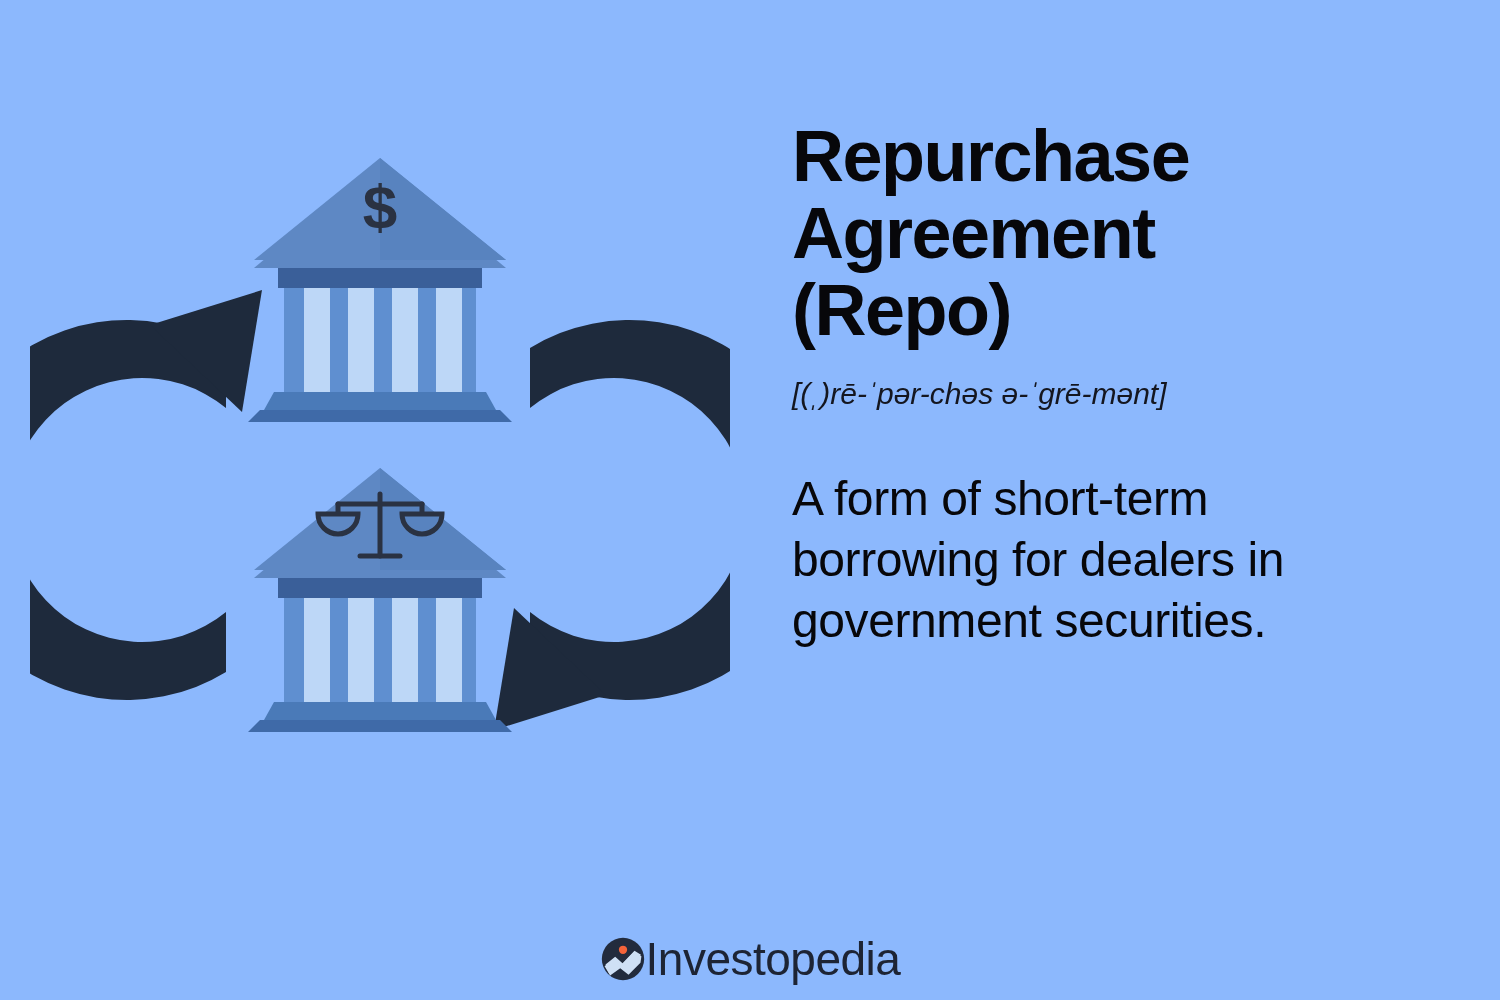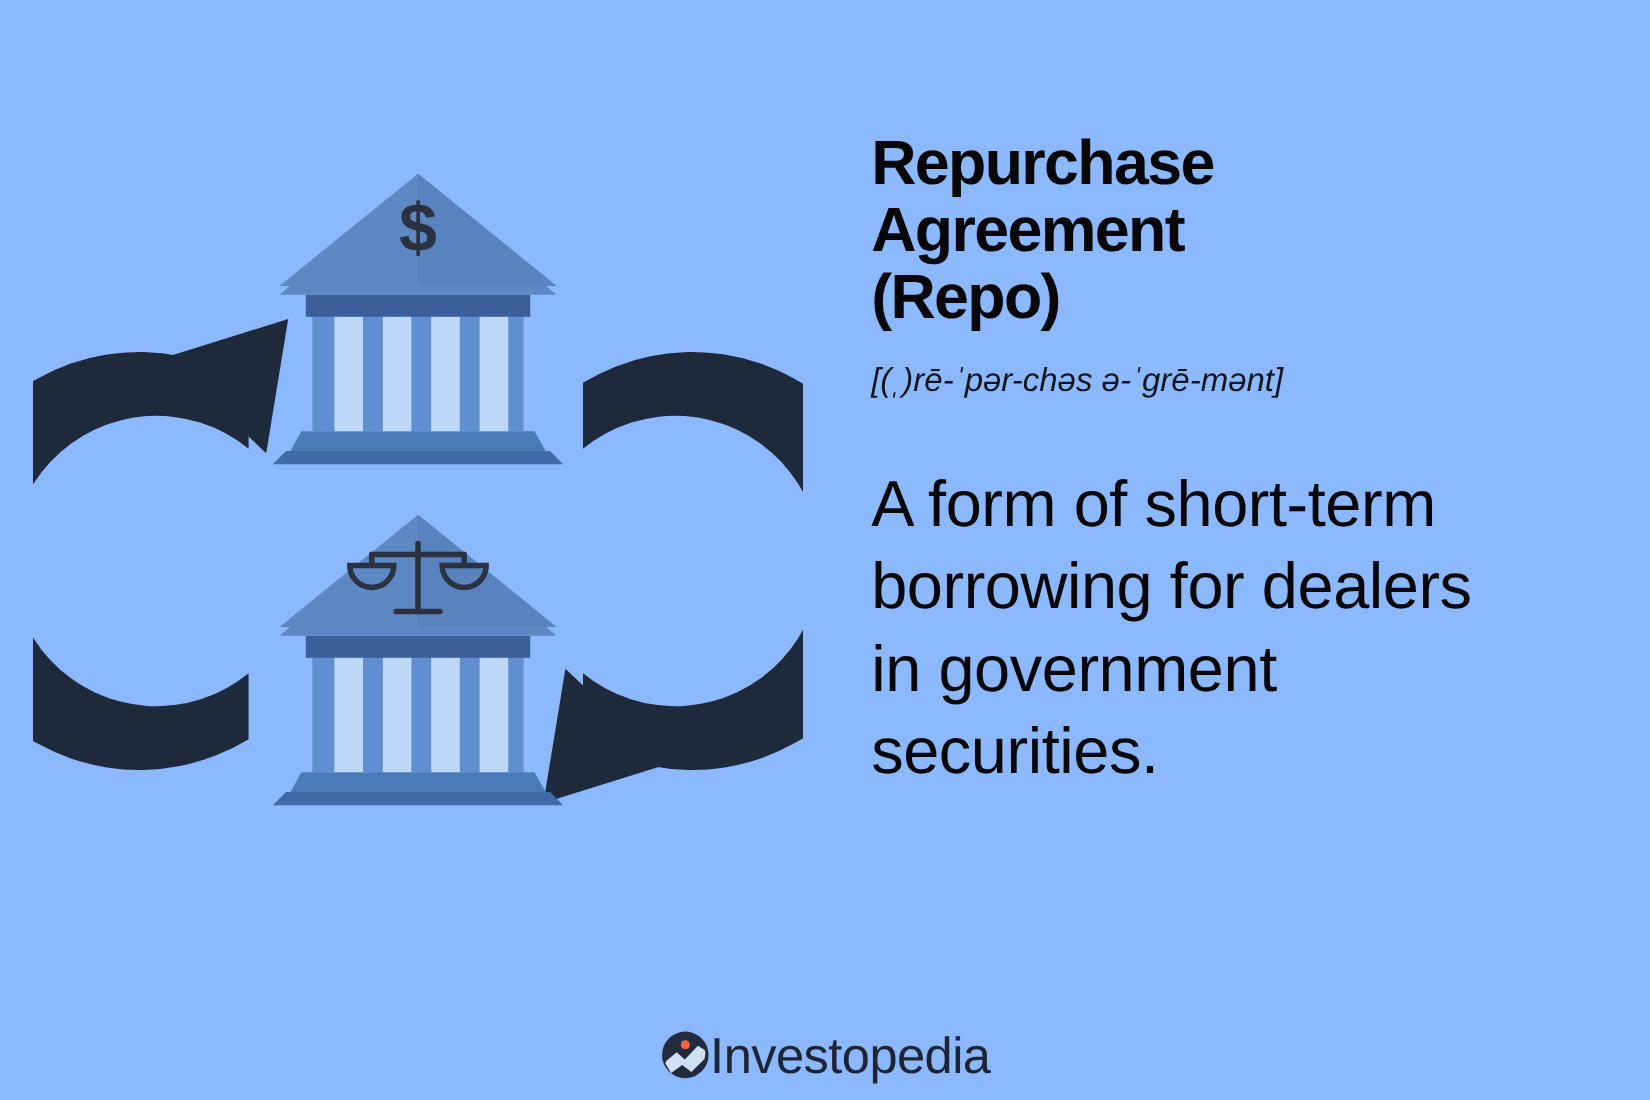--- a/index.html
+++ b/index.html
@@ -38,40 +38,40 @@
 
   
   #text-column {
     position: absolute;
     left: 792px;
     top: 118px;
     width: 640px;
   }
 
   #term-title {
-    font-size: 57px;
+    font-size: 72px;
     line-height: 1.07;
     font-weight: bold;
     color: #07070a;
     letter-spacing: -1.5px;
     margin: 0;
     white-space: pre-line;
   }
 
   #pronunciation {
     margin-top: 28px;
     font-size: 30px;
     font-style: italic;
     color: #14161f;
     letter-spacing: 0px;
   }
 
   #definition {
     margin-top: 58px;
-    font-size: 59px;
+    font-size: 48px;
     line-height: 1.27;
     color: #07070a;
     letter-spacing: -0.4px;
     max-width: 600px;
   }
 
   
   #brand-logo {
     position: absolute;
     left: 0;

